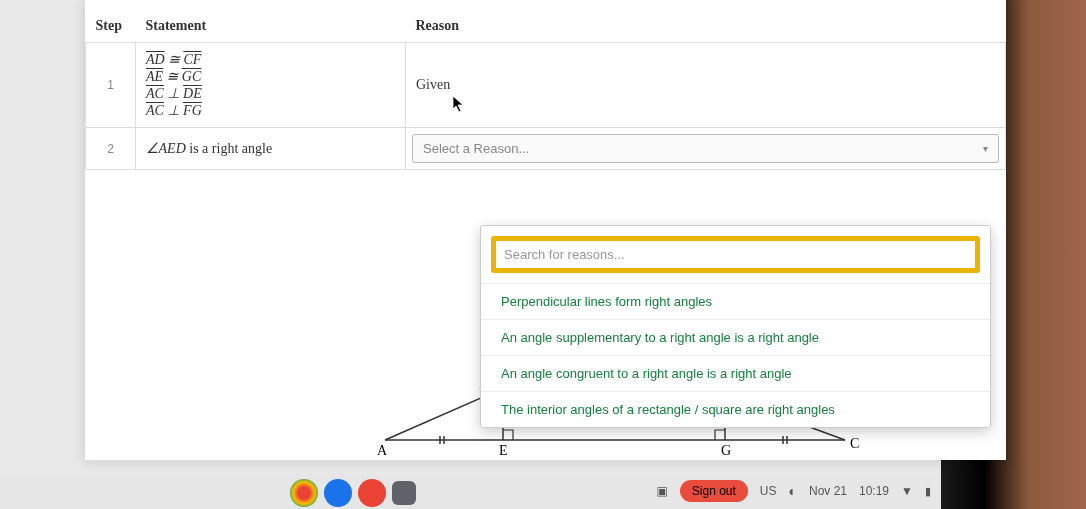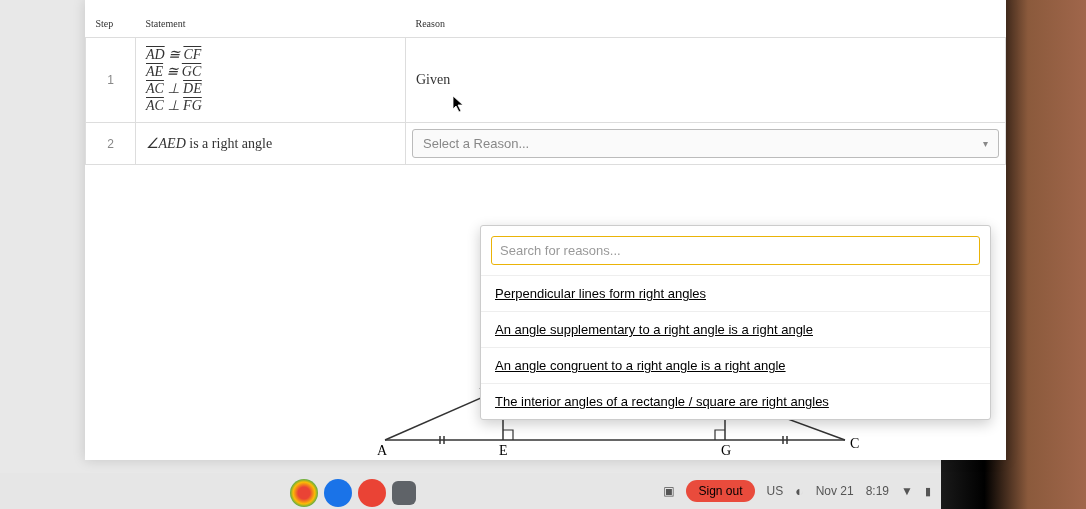--- a/index.html
+++ b/index.html
@@ -20,24 +20,24 @@
     box-shadow: 0 0 12px rgba(0,0,0,0.15);
   }
   table.proof {
     width: 100%;
     border-collapse: collapse;
     font-size: 14px;
     color: #333;
   }
   table.proof th {
     text-align: left;
-    font-weight: normal;
+    font-weight: bold;
     padding: 8px 10px;
     color: #333;
-    font-size: 10px;
+    font-size: 14px;
   }
   table.proof td {
     border: 1px solid #ddd;
     padding: 8px 10px;
     vertical-align: middle;
     background: #fff;
   }
   table.proof td.step { width: 50px; text-align: center; color: #888; font-family: Arial, sans-serif; font-size: 12px; }
   table.proof td.stmt { width: 270px; text-align: left; font-style: italic; }
   .overline { text-decoration: overline; font-style: italic; }
@@ -64,32 +64,31 @@
     background: #fff;
     border: 1px solid #ccc;
     border-radius: 3px;
     box-shadow: 0 4px 14px rgba(0,0,0,0.2);
     font-family: Arial, sans-serif;
     font-size: 13px;
     z-index: 10;
   }
   .dropdown .search {
     margin: 10px;
-    border: 1px solid #eab308;
+    border: 5px solid #eab308;
     border-radius: 3px;
     padding: 6px 8px;
     color: #999;
     font-size: 13px;
   }
   .dropdown .option {
-    padding: 10px 14px;
+    padding: 10px 20px;
     border-top: 1px solid #eee;
-    color: #000000;
+    color: #15803d;
     cursor: pointer;
-    text-decoration: underline;
   }
   .triangle-svg {
     position: absolute;
     left: 220px;
     top: 340px;
     z-index: 1;
   }
   .taskbar {
     position: absolute;
     bottom: 0;
@@ -222,16 +221,16 @@
   <div class="ci" style="background:#ea4335"></div>
   <div class="ci" style="background:#5f6368;border-radius:6px;width:24px;height:24px;margin-top:2px"></div>
 </div>
 
 <div class="taskbar">
   <span style="color:#555">▣</span>
   <span class="signout">Sign out</span>
   <span>US</span>
   <span style="font-size:14px">◐</span>
   <span>Nov 21</span>
-  <span>8:19</span>
+  <span>10:19</span>
   <span style="font-size:12px">▼</span>
   <span style="font-size:11px">▮</span>
 </div>
 
 </body></html>

